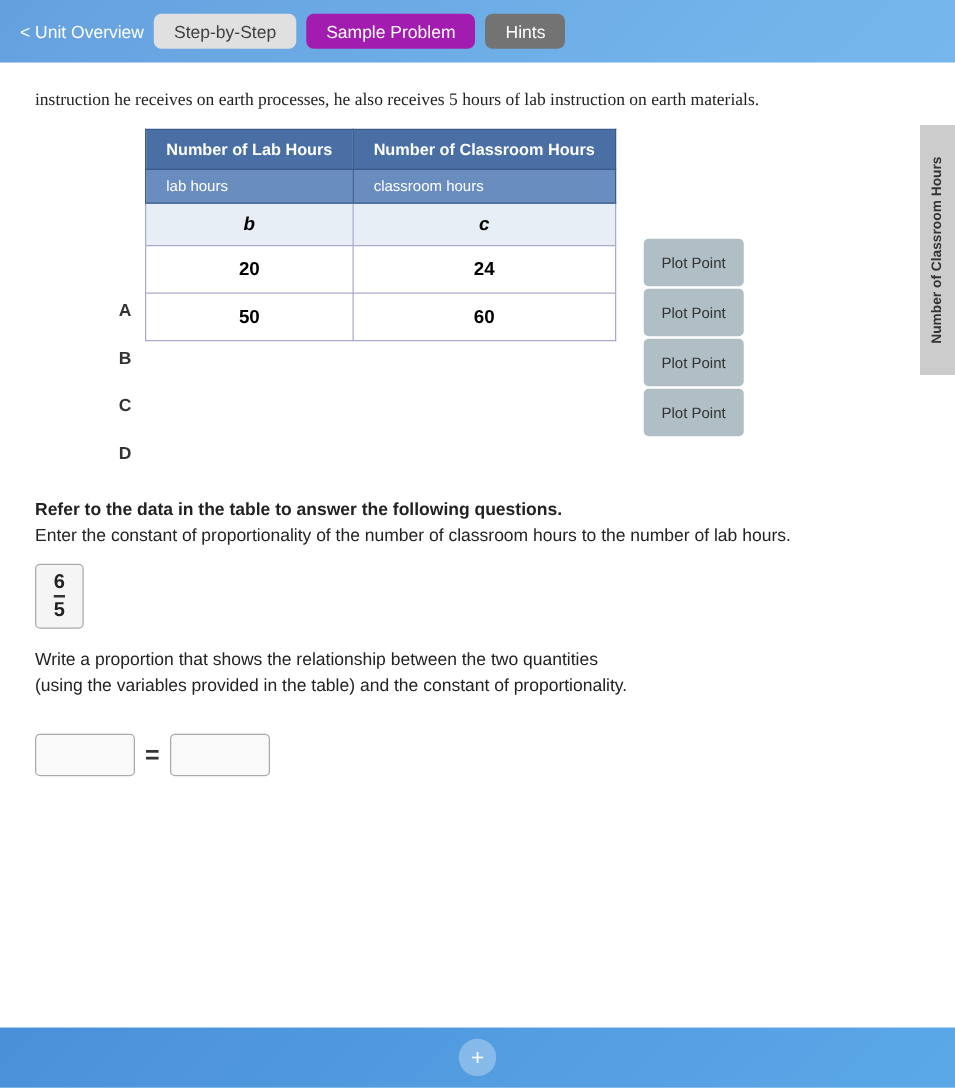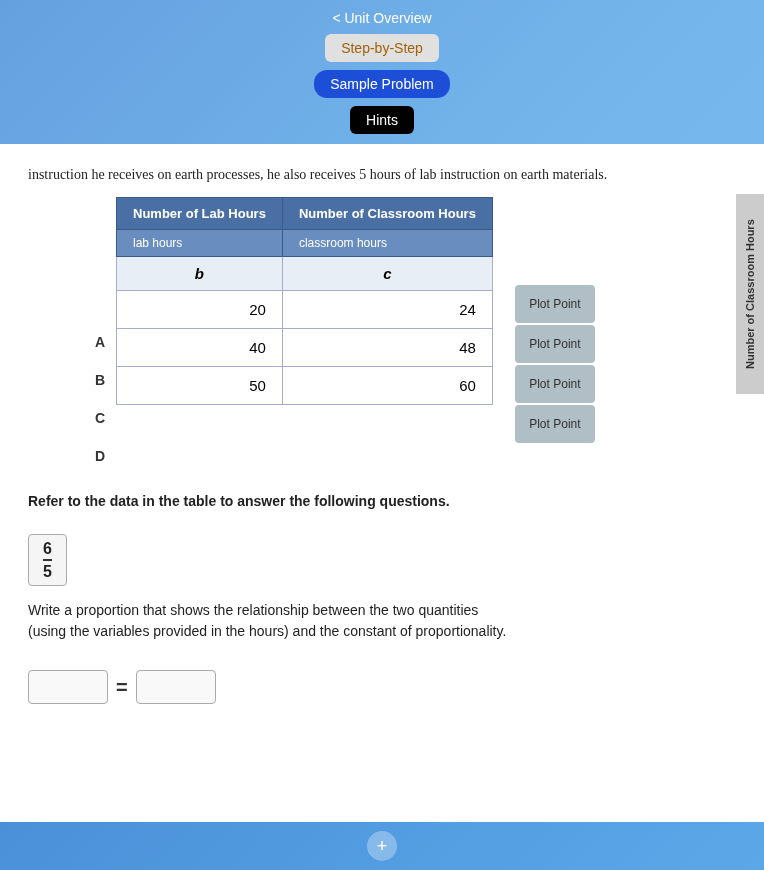--- a/index.html
+++ b/index.html
@@ -18,47 +18,45 @@
       flex-direction: column;
     }
     
     .top-nav {
       display: flex;
       align-items: center;
       padding: 10px 16px;
       gap: 8px;
       background: rgba(255,255,255,0.15);
       min-height: 50px;
-      flex-direction: column;
     }
     .nav-link {
       color: #fff;
       font-size: 14px;
       text-decoration: none;
       cursor: pointer;
     }
     .nav-btn {
       padding: 6px 16px;
       border-radius: 6px;
       border: none;
       font-size: 14px;
       font-weight: 500;
       cursor: pointer;
     }
     .nav-btn.active {
-      background: #1d4ed8;
-      color: white;
-      border-radius: 13px;
+      background: #a21caf;
+      color: white;
     }
     .nav-btn.inactive {
       background: #e0e0e0;
-      color: #a16207;
+      color: #404040;
     }
     .nav-btn.hints {
-      background: #000000;
+      background: #737373;
       color: white;
     }
     
     .content-area {
       flex: 1;
       background: white;
       margin: 0;
       padding: 20px 28px 20px 28px;
       overflow-y: auto;
       position: relative;
@@ -141,26 +139,27 @@
       background: #e8eef5;
       text-align: center;
       padding: 6px 16px;
       font-style: italic;
       font-weight: bold;
       font-size: 15px;
       border: 1px solid #aac;
       height: 34px;
     }
     .data-table .data-row td {
-      text-align: right;
+      text-align: center;
       padding: 6px 16px;
       font-size: 15px;
       border: 1px solid #aac;
       height: 38px;
       background: white;
+      font-weight: bold;
     }
     .plot-btns {
       display: flex;
       flex-direction: column;
       margin-left: 8px;
       margin-top: 88px;
       padding-left: 14px;
     }
     .plot-btn {
       height: 38px;
@@ -175,21 +174,21 @@
       margin-bottom: 2px;
       display: flex;
       align-items: center;
       justify-content: center;
       min-width: 80px;
     }
     .refer-text {
       font-size: 14px;
       font-weight: bold;
       color: #222;
-      margin-bottom: 22px;
+      margin-bottom: 0;
       line-height: 1.5;
     }
     .question-text {
       font-size: 14px;
       color: #222;
       margin-bottom: 12px;
       line-height: 1.5;
     }
     .fraction-box {
       display: inline-flex;
@@ -310,24 +309,20 @@
             </tr>
           </thead>
           <tbody>
             <tr class="var-row">
               <td>b</td>
               <td>c</td>
             </tr>
             <tr class="data-row">
               <td>20</td>
               <td>24</td>
-            </tr>
-            <tr class="data-row">
-              <td>40</td>
-              <td>48</td>
             </tr>
             <tr class="data-row">
               <td>50</td>
               <td>60</td>
             </tr>
           </tbody>
         </table>
 
         <div class="plot-btns">
           <button class="plot-btn">Plot Point</button>
@@ -335,31 +330,32 @@
           <button class="plot-btn">Plot Point</button>
           <button class="plot-btn">Plot Point</button>
         </div>
       </div>
     </div>
 
     
     <p class="refer-text">Refer to the data in the table to answer the following questions.</p>
 
     
+    <p class="question-text">Enter the constant of proportionality of the number of classroom hours to the number of lab hours.</p>
 
     
     <div class="fraction-box">
       <div class="fraction-num">6</div>
       <div class="fraction-den">5</div>
     </div>
 
     
     <p class="write-text">
       <span>Write a proportion that shows the relationship between the two quantities</span><br>
-      <span>(using the variables provided in the hours) and the constant of proportionality.</span>
+      <span>(using the variables provided in the table) and the constant of proportionality.</span>
     </p>
 
     
     <div class="proportion-inputs">
       <input class="prop-input" type="text" style="">
       <span class="equals-sign">=</span>
       <input class="prop-input" type="text" style="">
     </div>
   </div>
 

